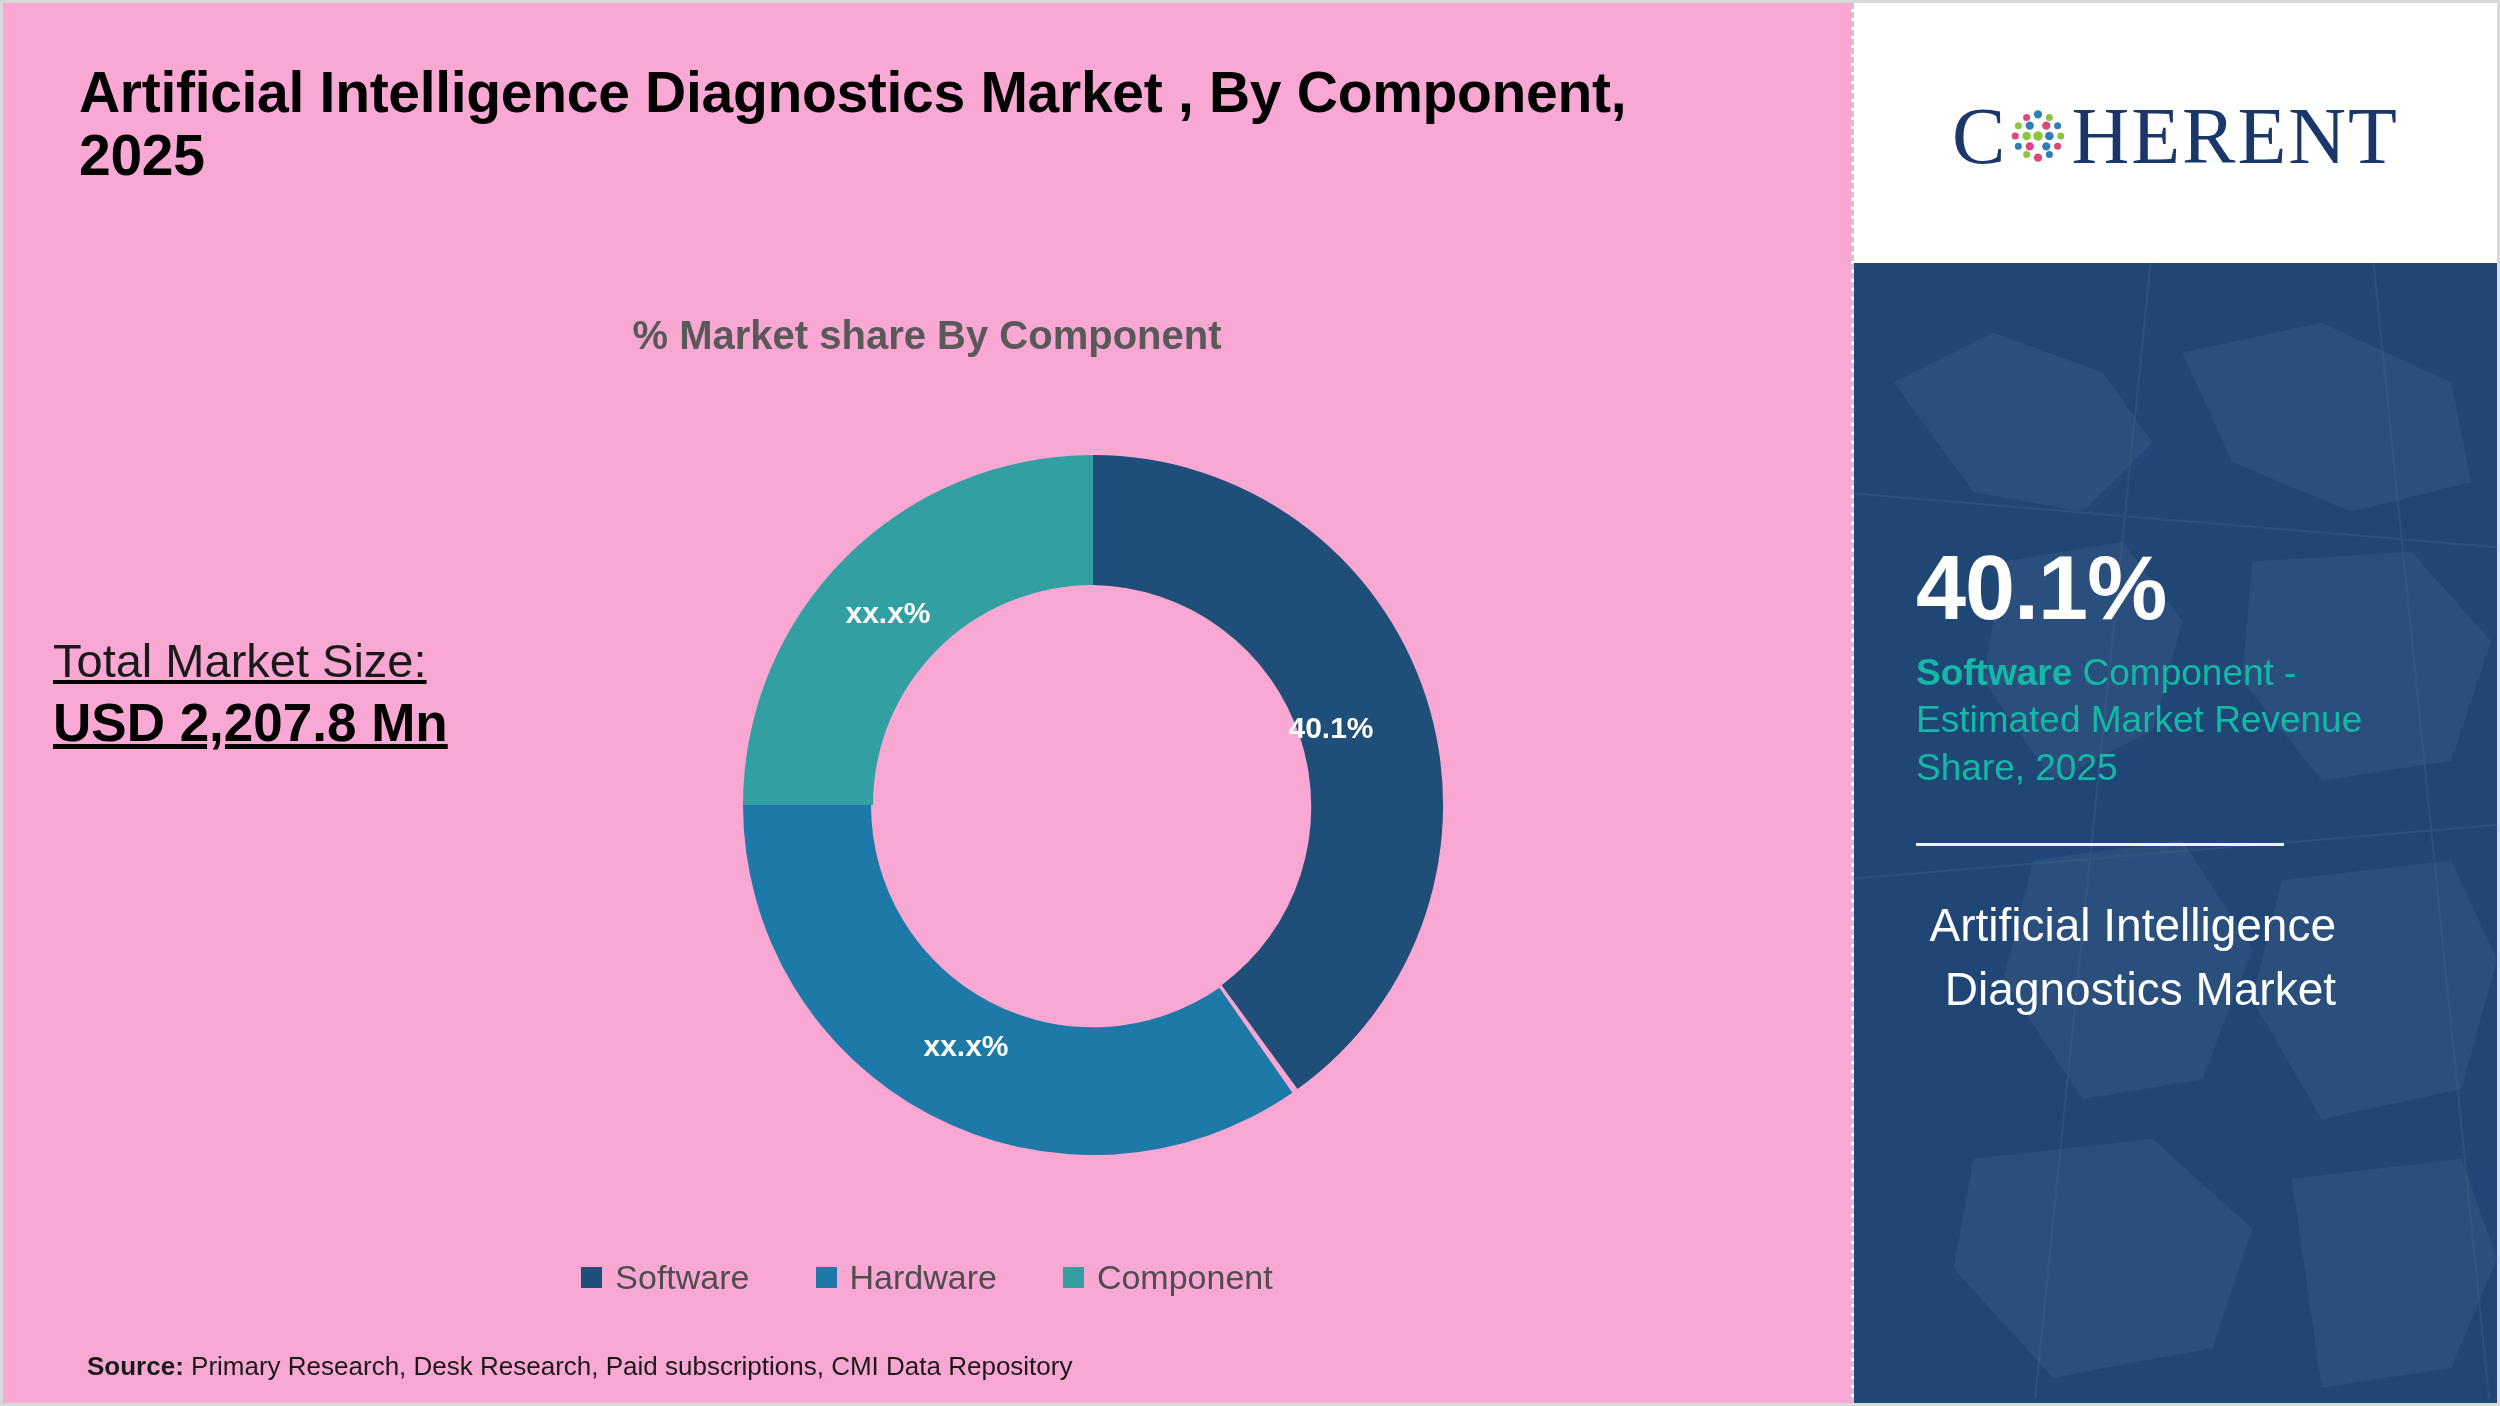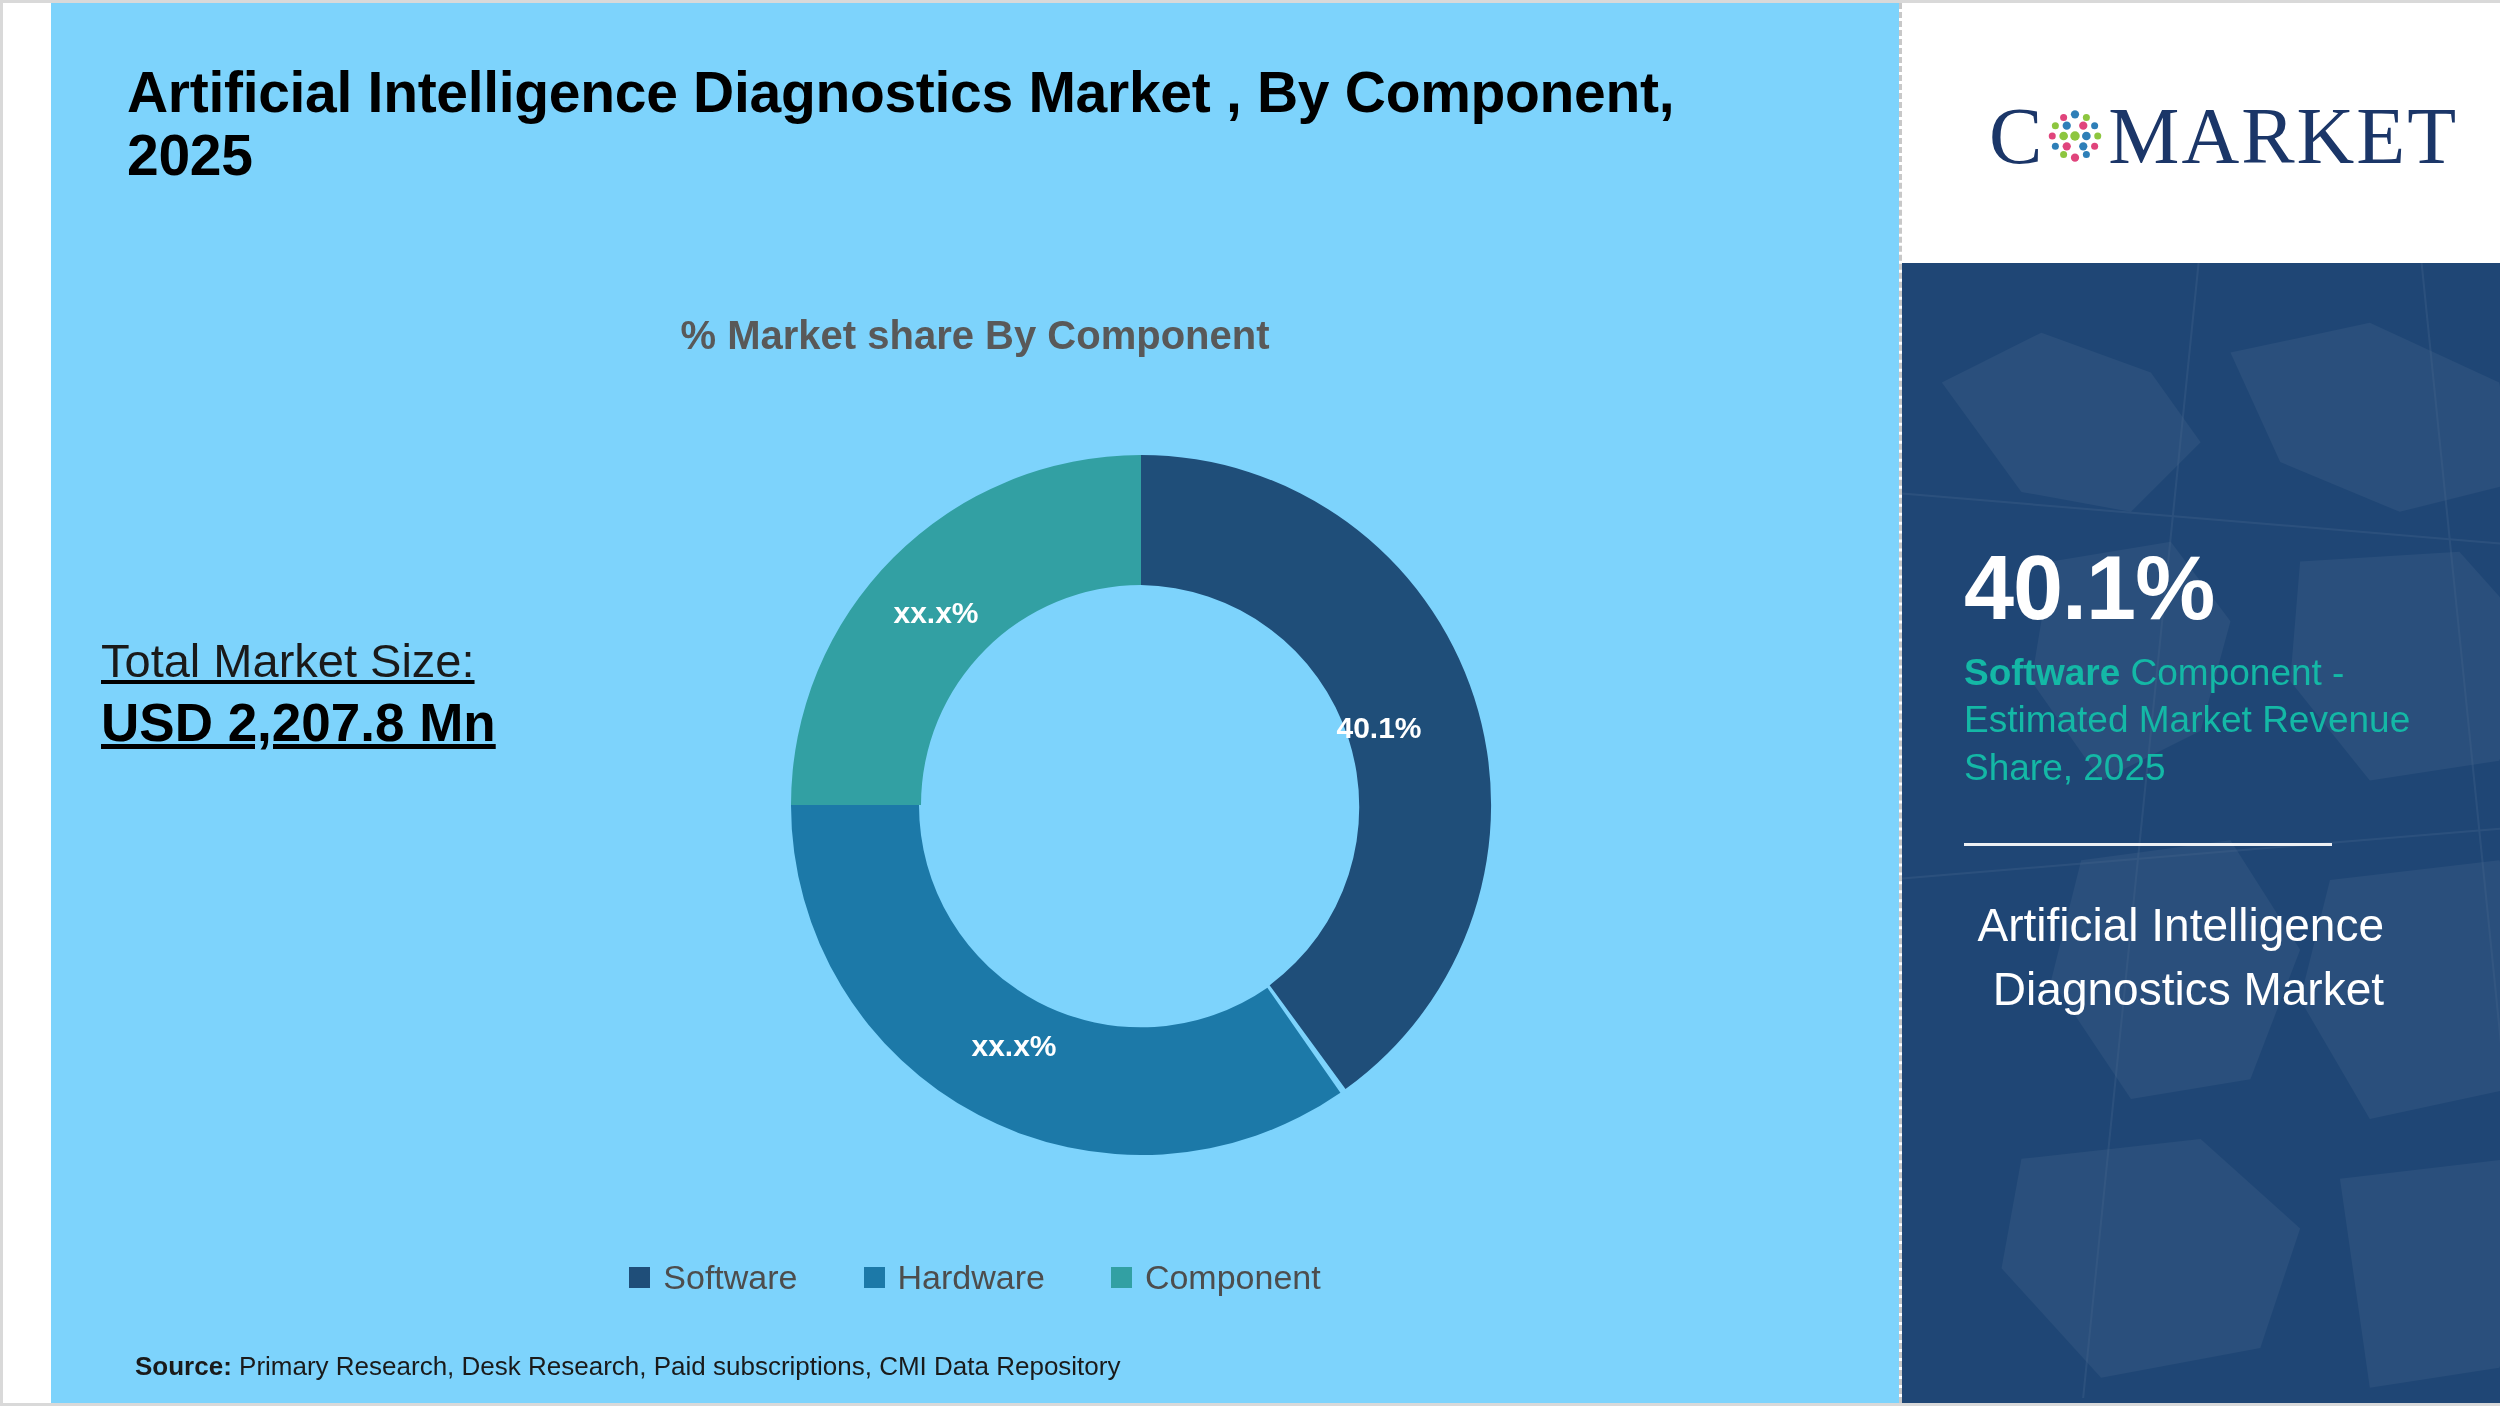--- a/index.html
+++ b/index.html
@@ -25,23 +25,22 @@
     display: flex;
     flex-direction: row;
   }
 
   
   .left-panel {
     position: relative;
     width: 1848px;
     height: 100%;
     box-sizing: border-box;
-    background: #7dd3fc;
-    flex: 0 0 auto;
-    margin-left: 48px;
+    background: #f9a8d4;
+    flex: 0 0 auto;
   }
 
   .main-title {
     position: absolute;
     left: 76px;
     top: 58px;
     width: 1560px;
     font-size: 57px;
     line-height: 1.1;
     font-weight: bold;
@@ -317,21 +316,21 @@
             <circle cx="52" cy="30" r="3.4" fill="#8dc63f"></circle>
             <circle cx="11" cy="40" r="3.4" fill="#2e7fb8"></circle>
             <circle cx="22" cy="40" r="4" fill="#e0447c"></circle>
             <circle cx="38" cy="40" r="4" fill="#2e7fb8"></circle>
             <circle cx="49" cy="40" r="3.4" fill="#e0447c"></circle>
             <circle cx="19" cy="48" r="3.4" fill="#8dc63f"></circle>
             <circle cx="41" cy="48" r="3.4" fill="#2e7fb8"></circle>
             <circle cx="30" cy="51" r="4" fill="#e0447c"></circle>
           </g>
         </svg>
-        <span class="logo-rest">MARKET</span>
+        <span class="logo-rest">HERENT</span>
       </div>
     </div>
 
     <div class="stat-area">
       <svg class="map-texture" viewBox="0 0 646 1140" preserveAspectRatio="xMidYMid slice" xmlns="http://www.w3.org/2000/svg">
         <g fill="#ffffff" opacity="0.30">
           <path d="M 40 120 L 140 70 L 250 110 L 300 180 L 230 250 L 120 230 Z"></path>
           <path d="M 330 90 L 470 60 L 600 120 L 620 220 L 500 250 L 380 200 Z"></path>
           <path d="M 150 300 L 270 280 L 330 360 L 300 470 L 200 520 L 130 420 Z"></path>
           <path d="M 400 300 L 560 290 L 640 380 L 600 500 L 470 520 L 390 420 Z"></path>

